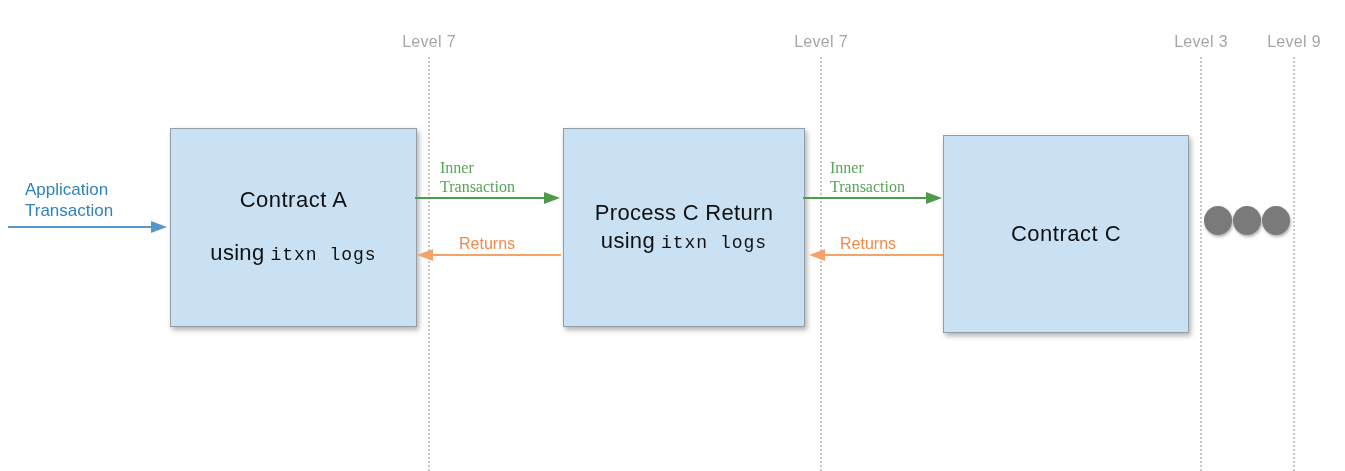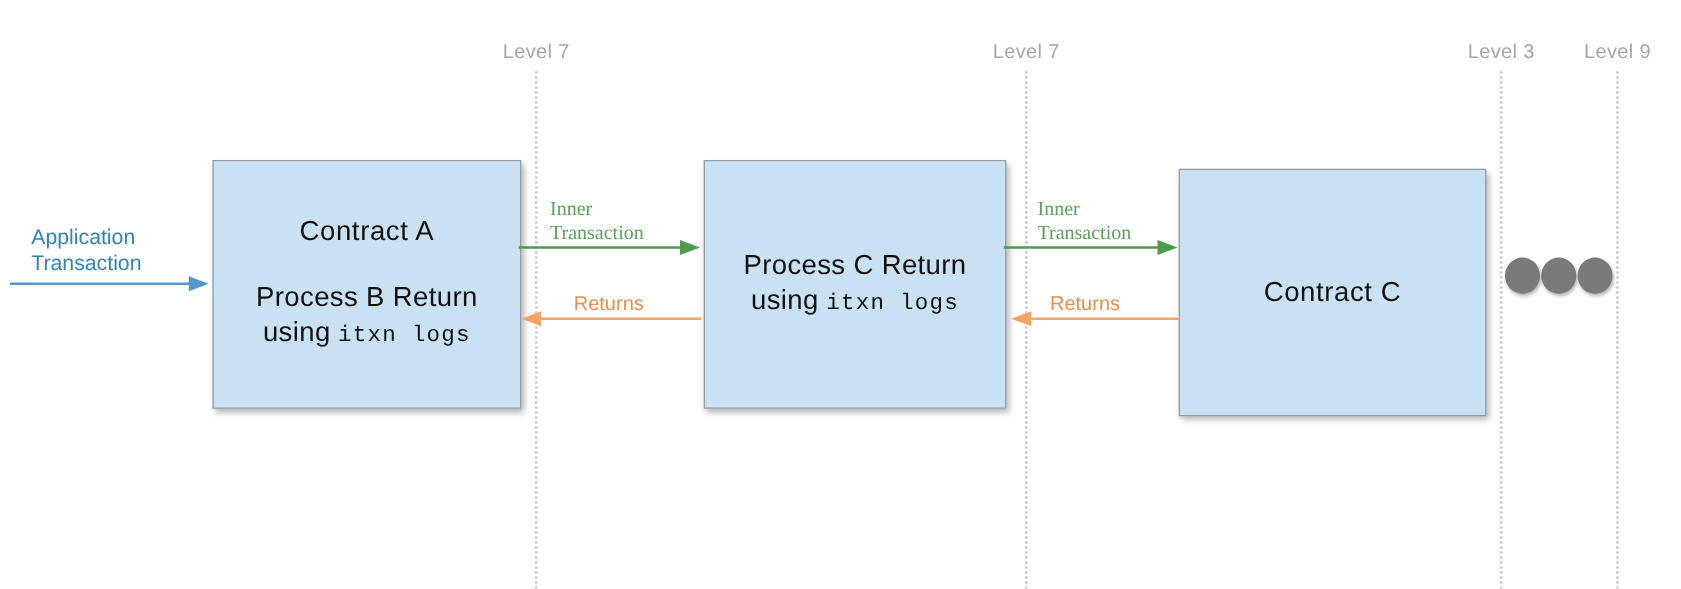--- a/index.html
+++ b/index.html
@@ -79,21 +79,20 @@
     <div class="level-label">Level 3</div>
     <div class="level-line"></div>
   </div>
   <div class="level" style="left:1294px;">
     <div class="level-label">Level 9</div>
     <div class="level-line"></div>
   </div>
 
   <div class="box" style="left:170px;top:128px;width:245px;height:197px;">
     <div class="box-title with-gap">Contract A</div>
-    <div class="box-line">Process B Return</div>
     <div class="box-line"><span>using</span><span class="code">itxn logs</span></div>
   </div>
 
   <div class="box" style="left:563px;top:128px;width:240px;height:197px;">
     <div class="box-line">Process C Return</div>
     <div class="box-line"><span>using</span><span class="code">itxn logs</span></div>
   </div>
 
   <div class="box" style="left:943px;top:135px;width:244px;height:196px;">
     <div class="box-title">Contract C</div>

